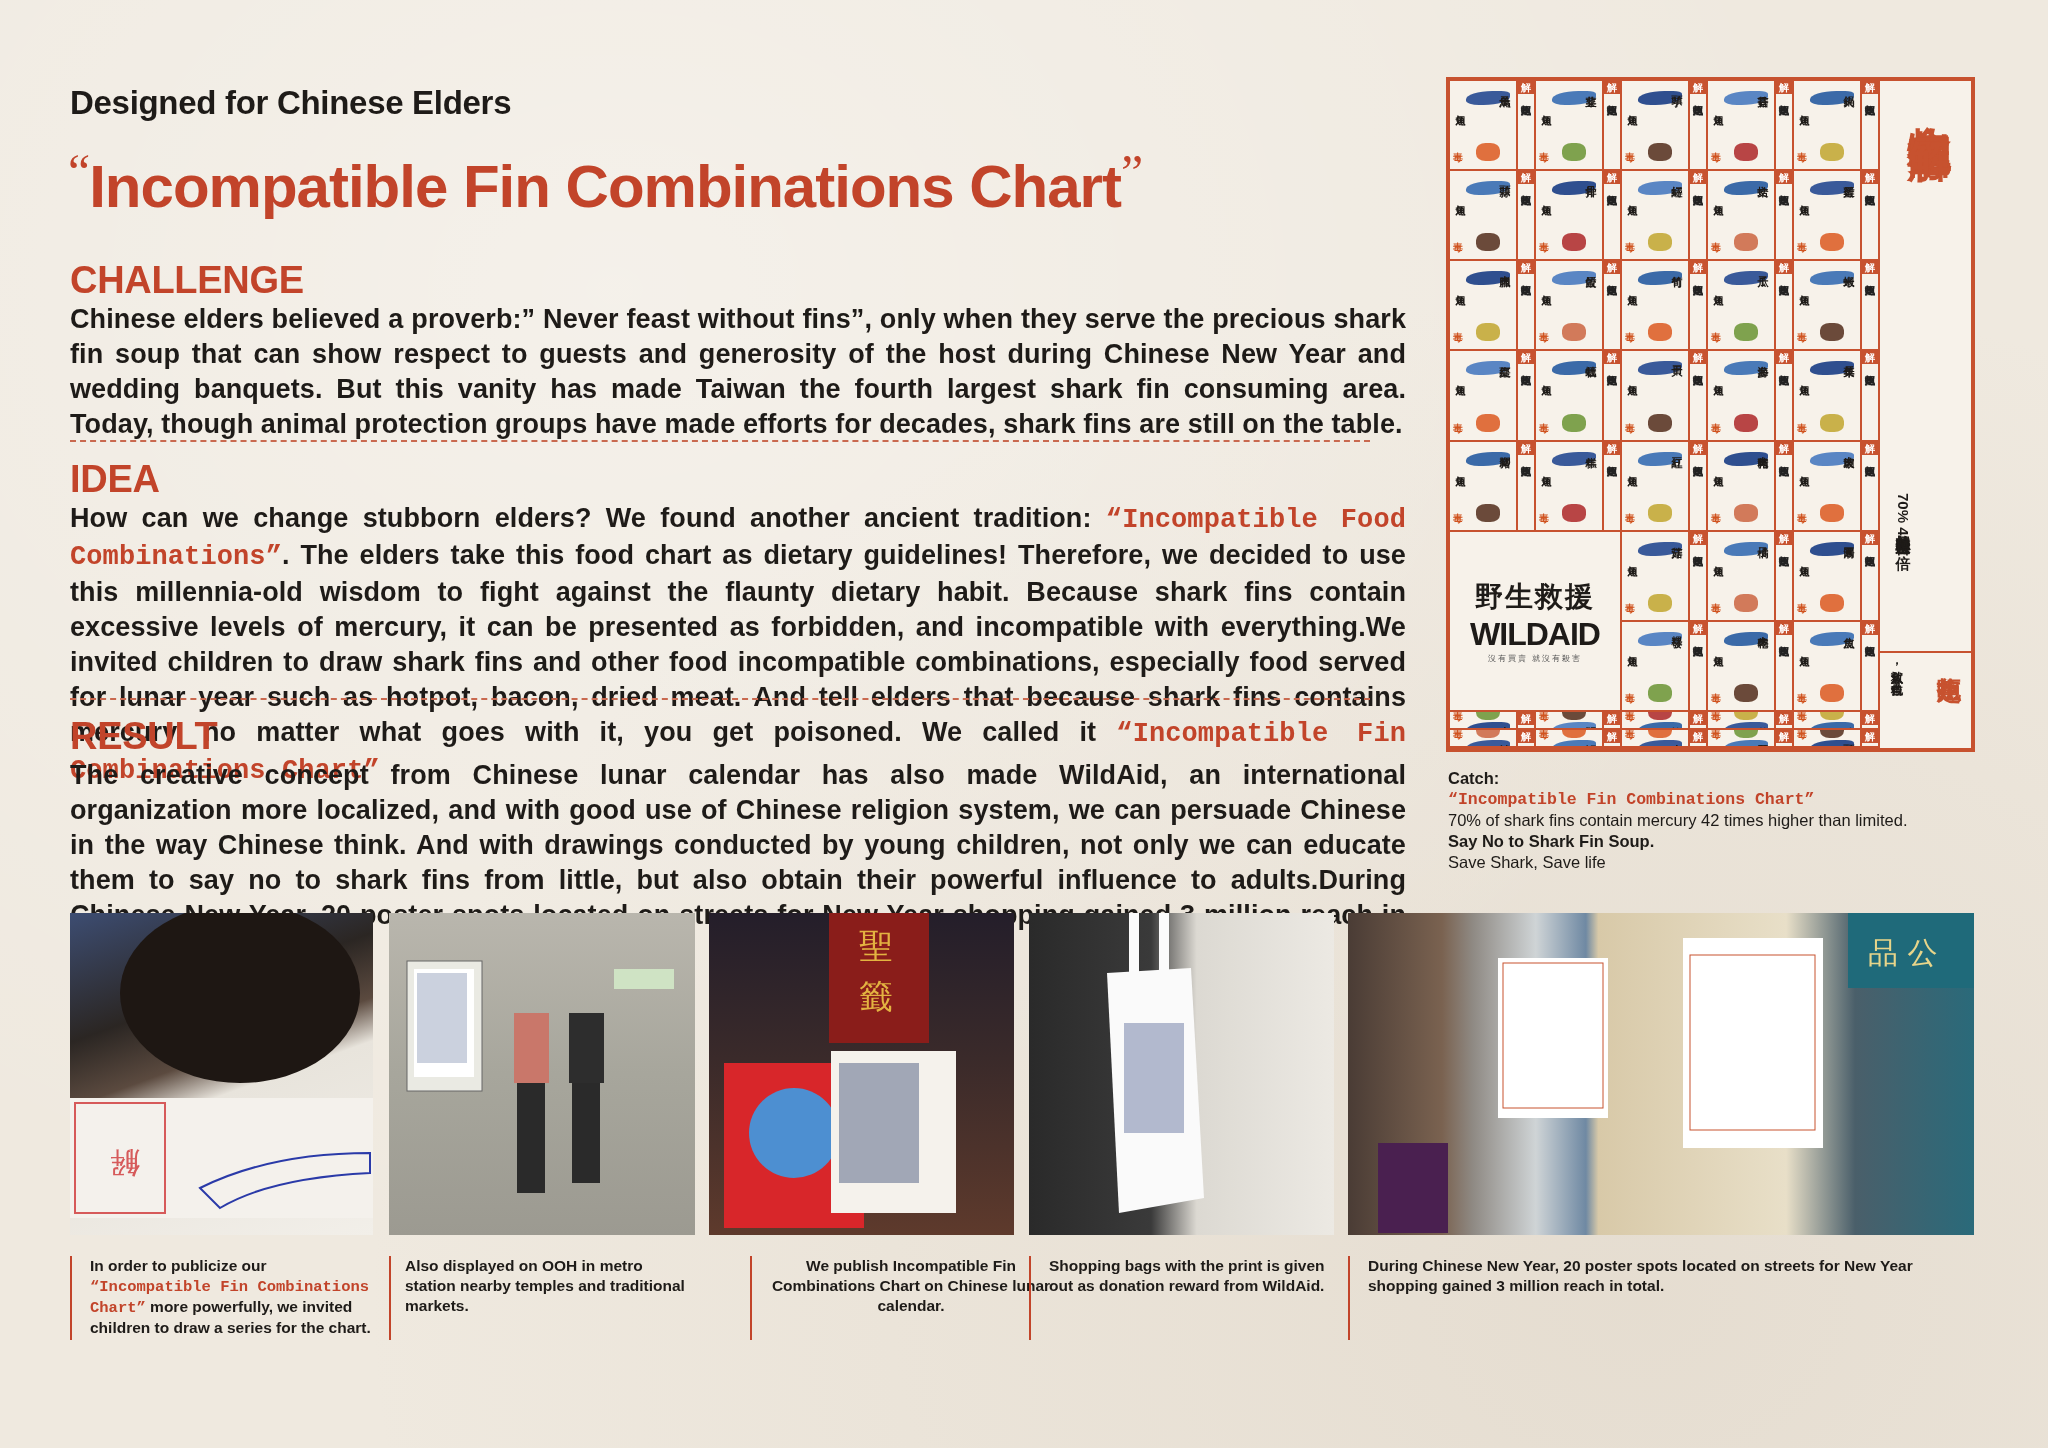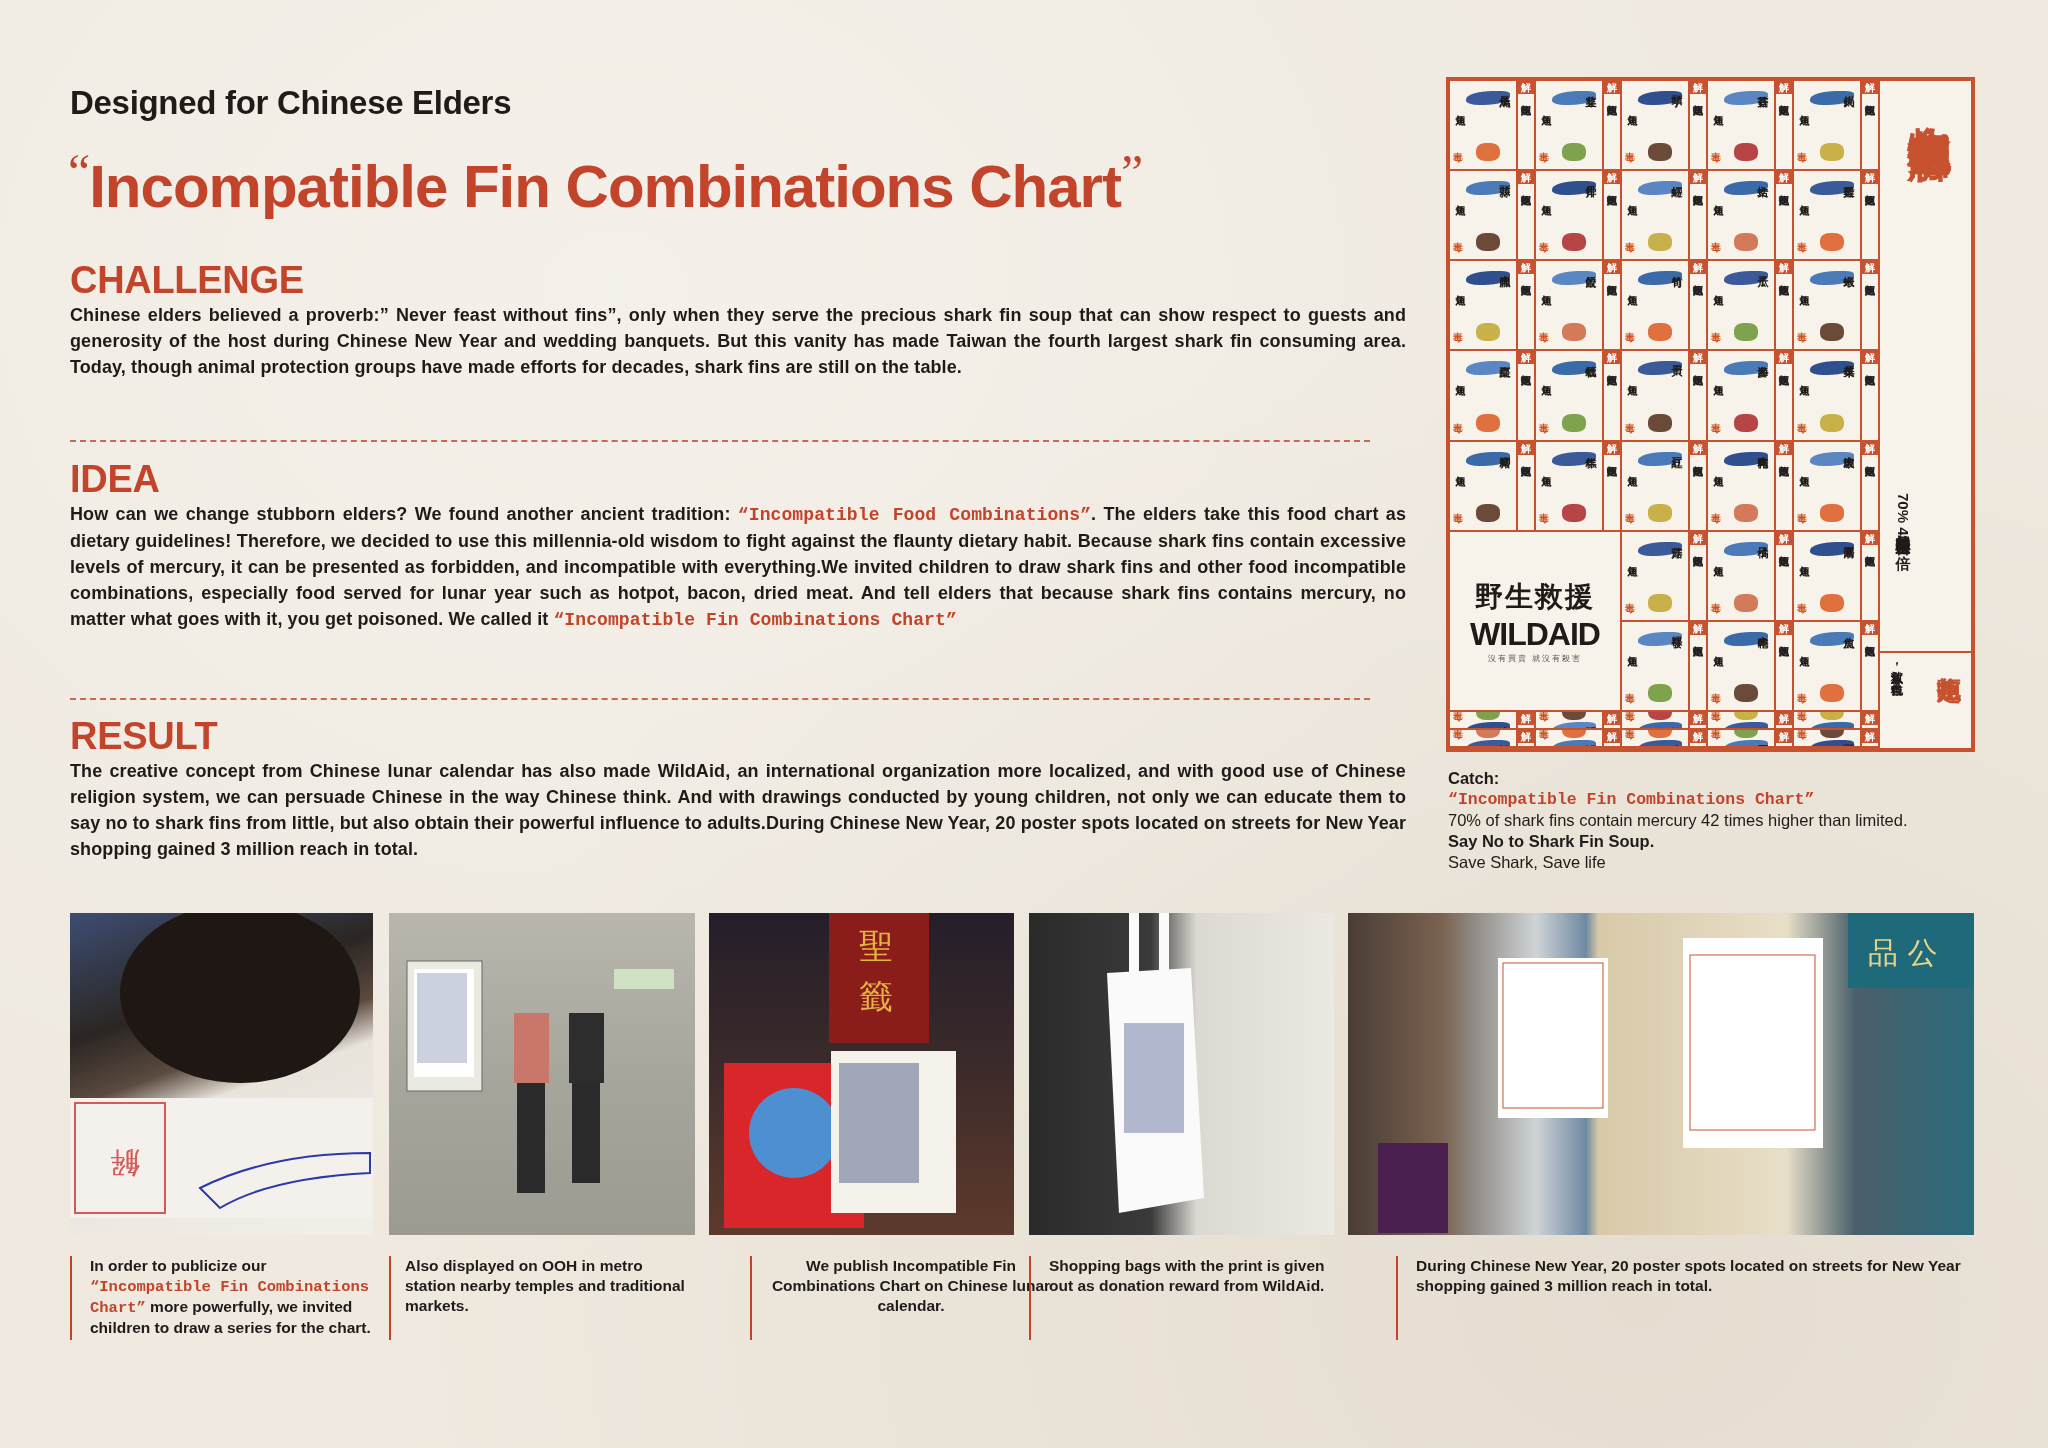--- a/index.html
+++ b/index.html
@@ -6,21 +6,21 @@
   body{width:2048px;height:1448px;background:#efe9e0;position:relative;overflow:hidden;font-family:"Liberation Sans",sans-serif;color:#1e1b18;}
   .paper{position:absolute;inset:0;background:
     radial-gradient(ellipse at 30% 20%,rgba(255,255,255,.35),transparent 60%),
     radial-gradient(ellipse at 80% 90%,rgba(200,185,165,.25),transparent 55%),
     #efe9df;}
   .subtitle{position:absolute;left:70px;top:84px;font-size:33px;font-weight:bold;letter-spacing:-.3px;}
   .title{position:absolute;left:68px;top:143px;font-size:60px;font-weight:bold;color:#c2442a;letter-spacing:-1px;white-space:nowrap;}
   .title .q{font-family:"Liberation Serif",serif;font-weight:normal;font-size:50px;vertical-align:18px;}
   .section{position:absolute;left:70px;width:1336px;}
   .sec-head{font-size:38px;font-weight:bold;color:#c2442a;letter-spacing:-.3px;line-height:44px;}
-  .sec-body{font-size:18px;font-weight:bold;line-height:26px;text-align:justify;color:#1e1b18;letter-spacing:.1px;}
+  .sec-body{font-size:27px;font-weight:bold;line-height:35px;text-align:justify;color:#1e1b18;letter-spacing:.1px;}
   .hl{color:#c2442a;font-family:Liberation Mono, monospace;}
   .divider{position:absolute;left:70px;width:1300px;height:0;border-top:2px dashed #c9694f;}
   
   .poster{position:absolute;left:1446px;top:77px;width:529px;height:675px;background:#f7f2ea;border:4px solid #c7522f;box-sizing:border-box;}
   .grid{position:absolute;left:0;top:0;width:430px;height:667px;display:grid;grid-template-columns:repeat(5,1fr);grid-template-rows:repeat(7,1fr);}
   .cell{border-right:2px solid #c7522f;border-bottom:2px solid #c7522f;position:relative;overflow:hidden;display:flex;}
   .cell .draw{flex:1;position:relative;}
   .cell .strip{width:16px;border-left:2px solid #c7522f;display:flex;flex-direction:column;align-items:center;font-size:10px;font-weight:bold;line-height:11px;}
   .strip .jie{background:#c7522f;color:#fff;width:100%;text-align:center;padding:1px 0;}
   .strip .no{writing-mode:vertical-rl;margin-top:3px;color:#222;}
@@ -687,13 +687,13 @@
     <rect x="500" y="0" width="126" height="75" fill="#1f6a7a"></rect>
     <text x="520" y="50" font-size="30" fill="#e8d58a" font-family="DejaVu Sans">品 公</text>
     <rect x="30" y="230" width="70" height="90" fill="#4a2050"></rect>
   </svg>
 </div>
 
 <div class="caption" style="left:70px;width:282px;"><span>In order to publicize our </span><span class="hl">“Incompatible Fin Combinations Chart”</span><span>  more powerfully, we invited children to draw a series for the chart.</span></div>
 <div class="caption" style="left:389px;width:282px;padding-left:14px;">Also displayed on OOH in metro station nearby temples and traditional markets.</div>
 <div class="caption" style="left:750px;width:282px;text-align:center;">We publish Incompatible Fin Combinations Chart on Chinese lunar calendar.</div>
 <div class="caption" style="left:1029px;width:282px;">Shopping bags with the print is given out as donation reward from WildAid.</div>
-<div class="caption" style="left:1348px;width:600px;margin-left:48px;">During Chinese New Year, 20 poster spots located on streets for New Year shopping gained 3 million reach in total.</div>
+<div class="caption" style="left:1348px;width:600px;">During Chinese New Year, 20 poster spots located on streets for New Year shopping gained 3 million reach in total.</div>
 
 </body></html>

